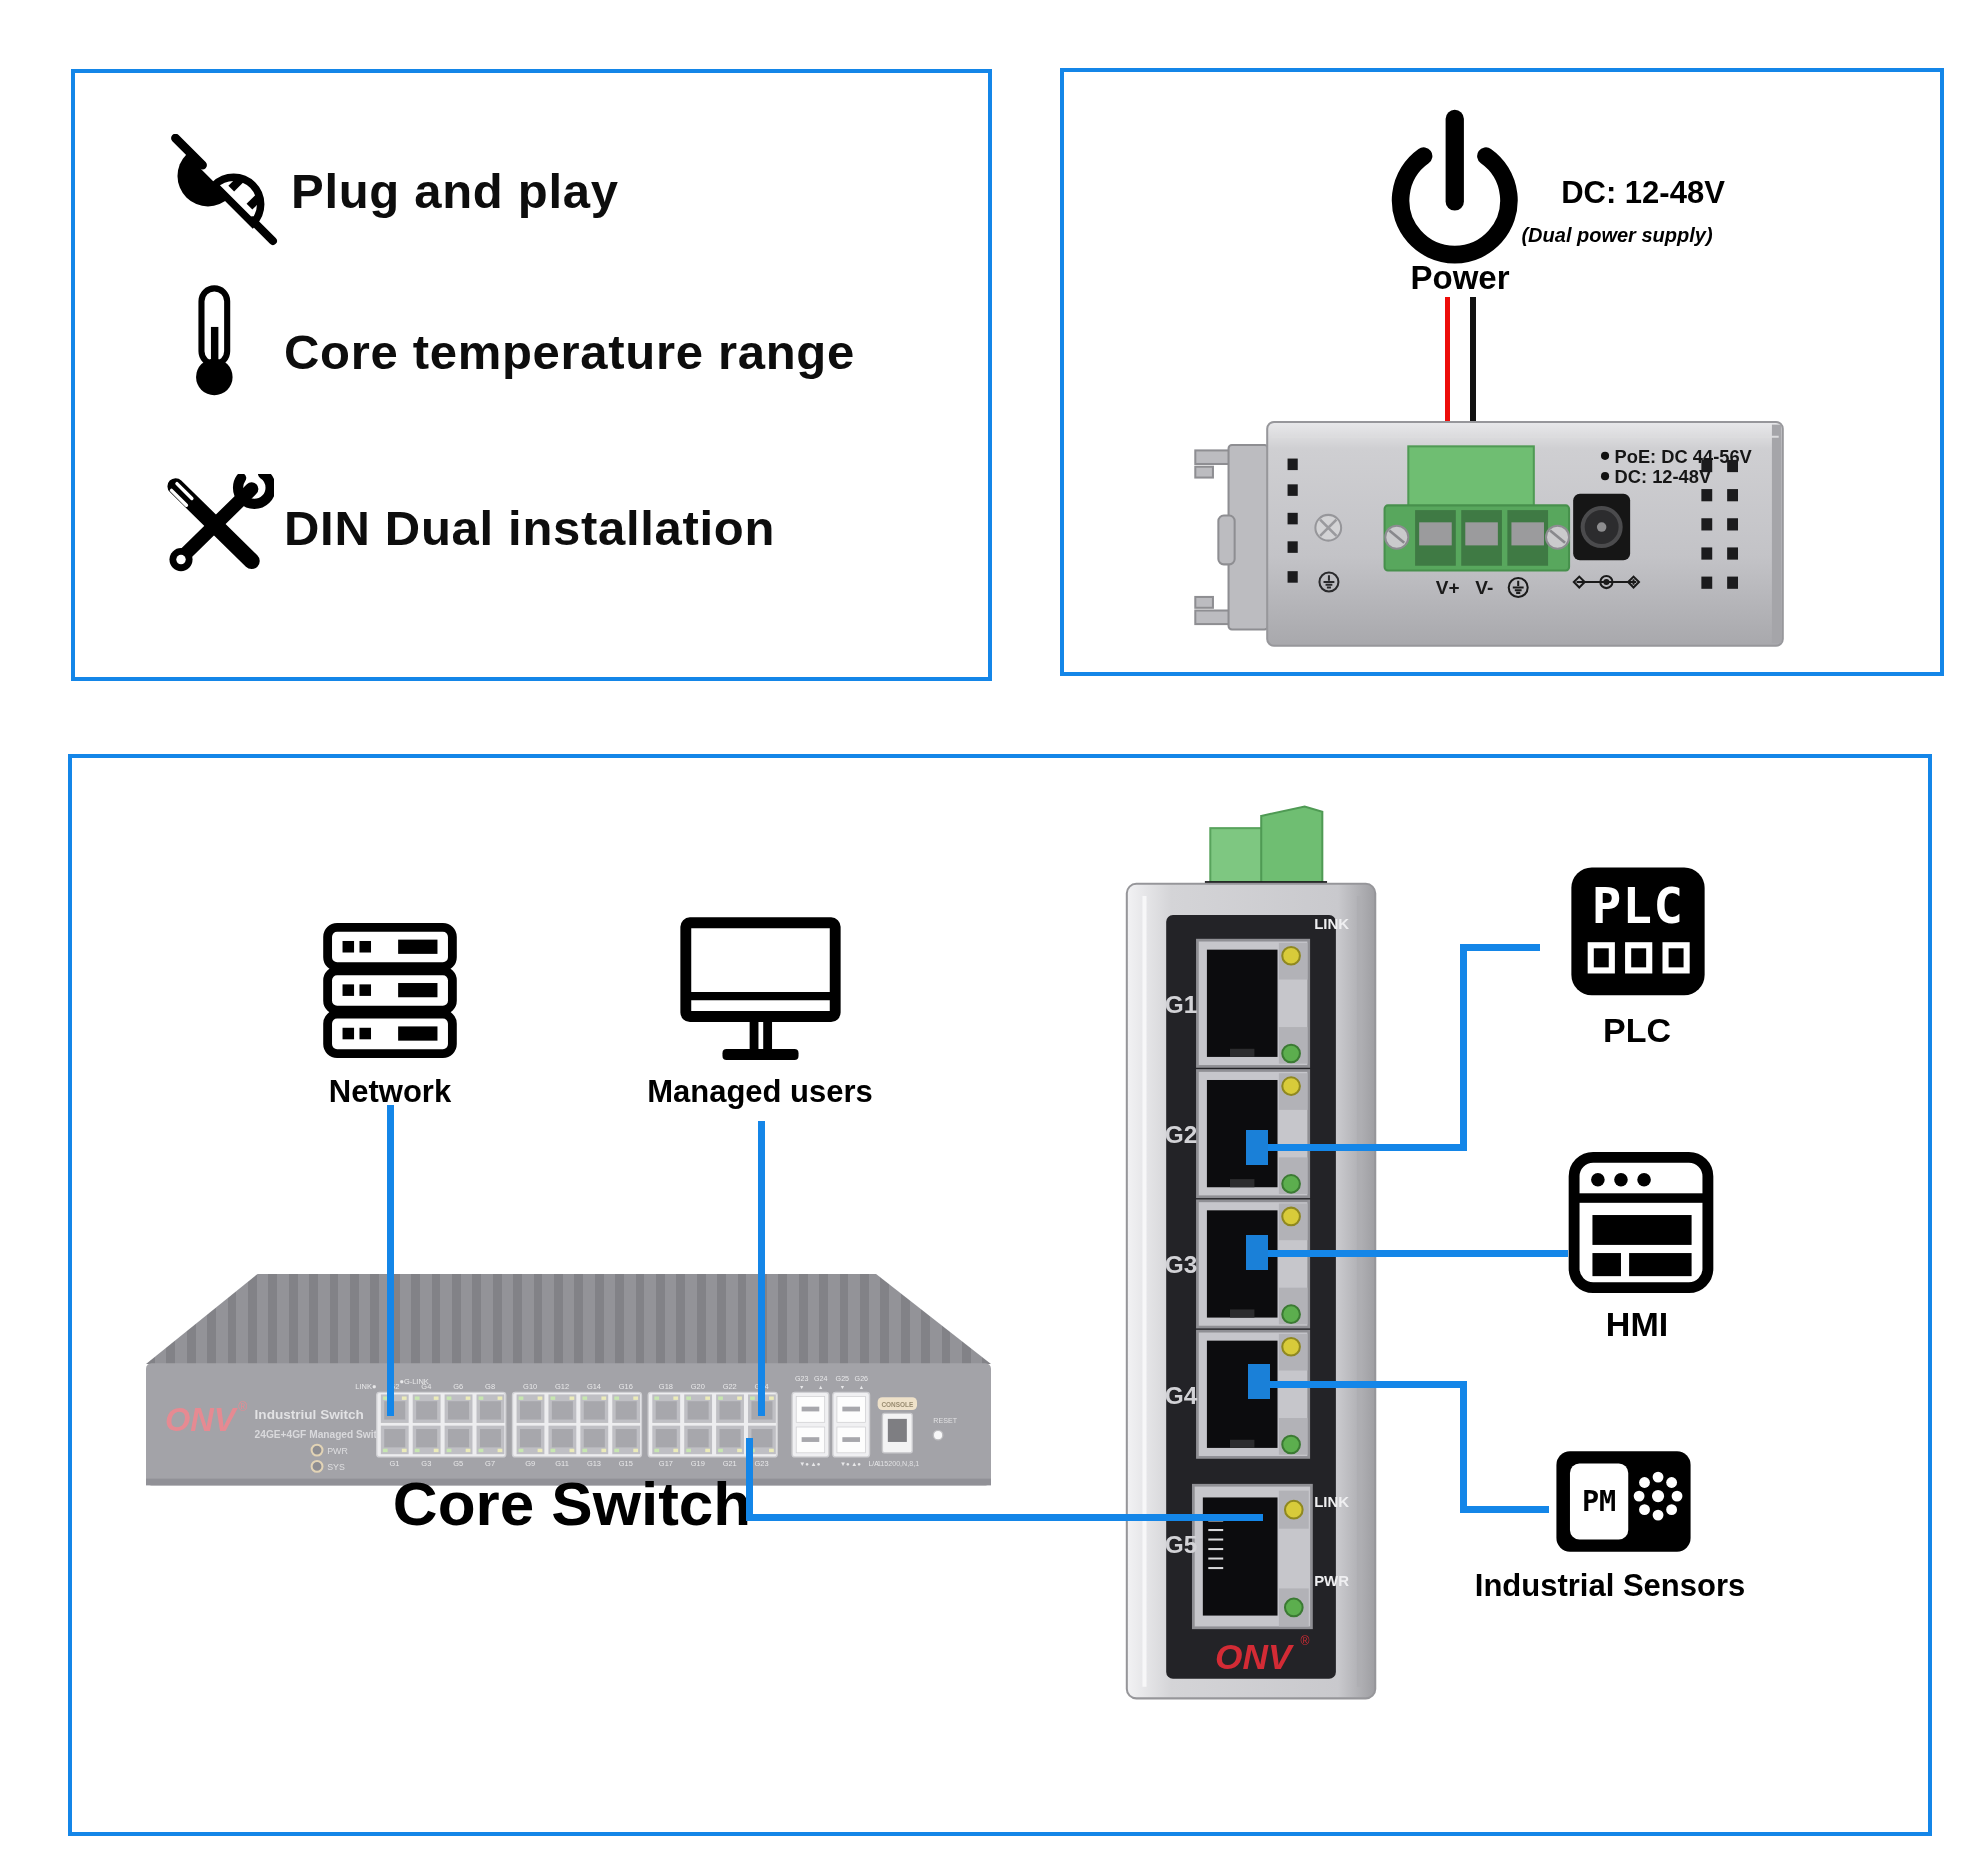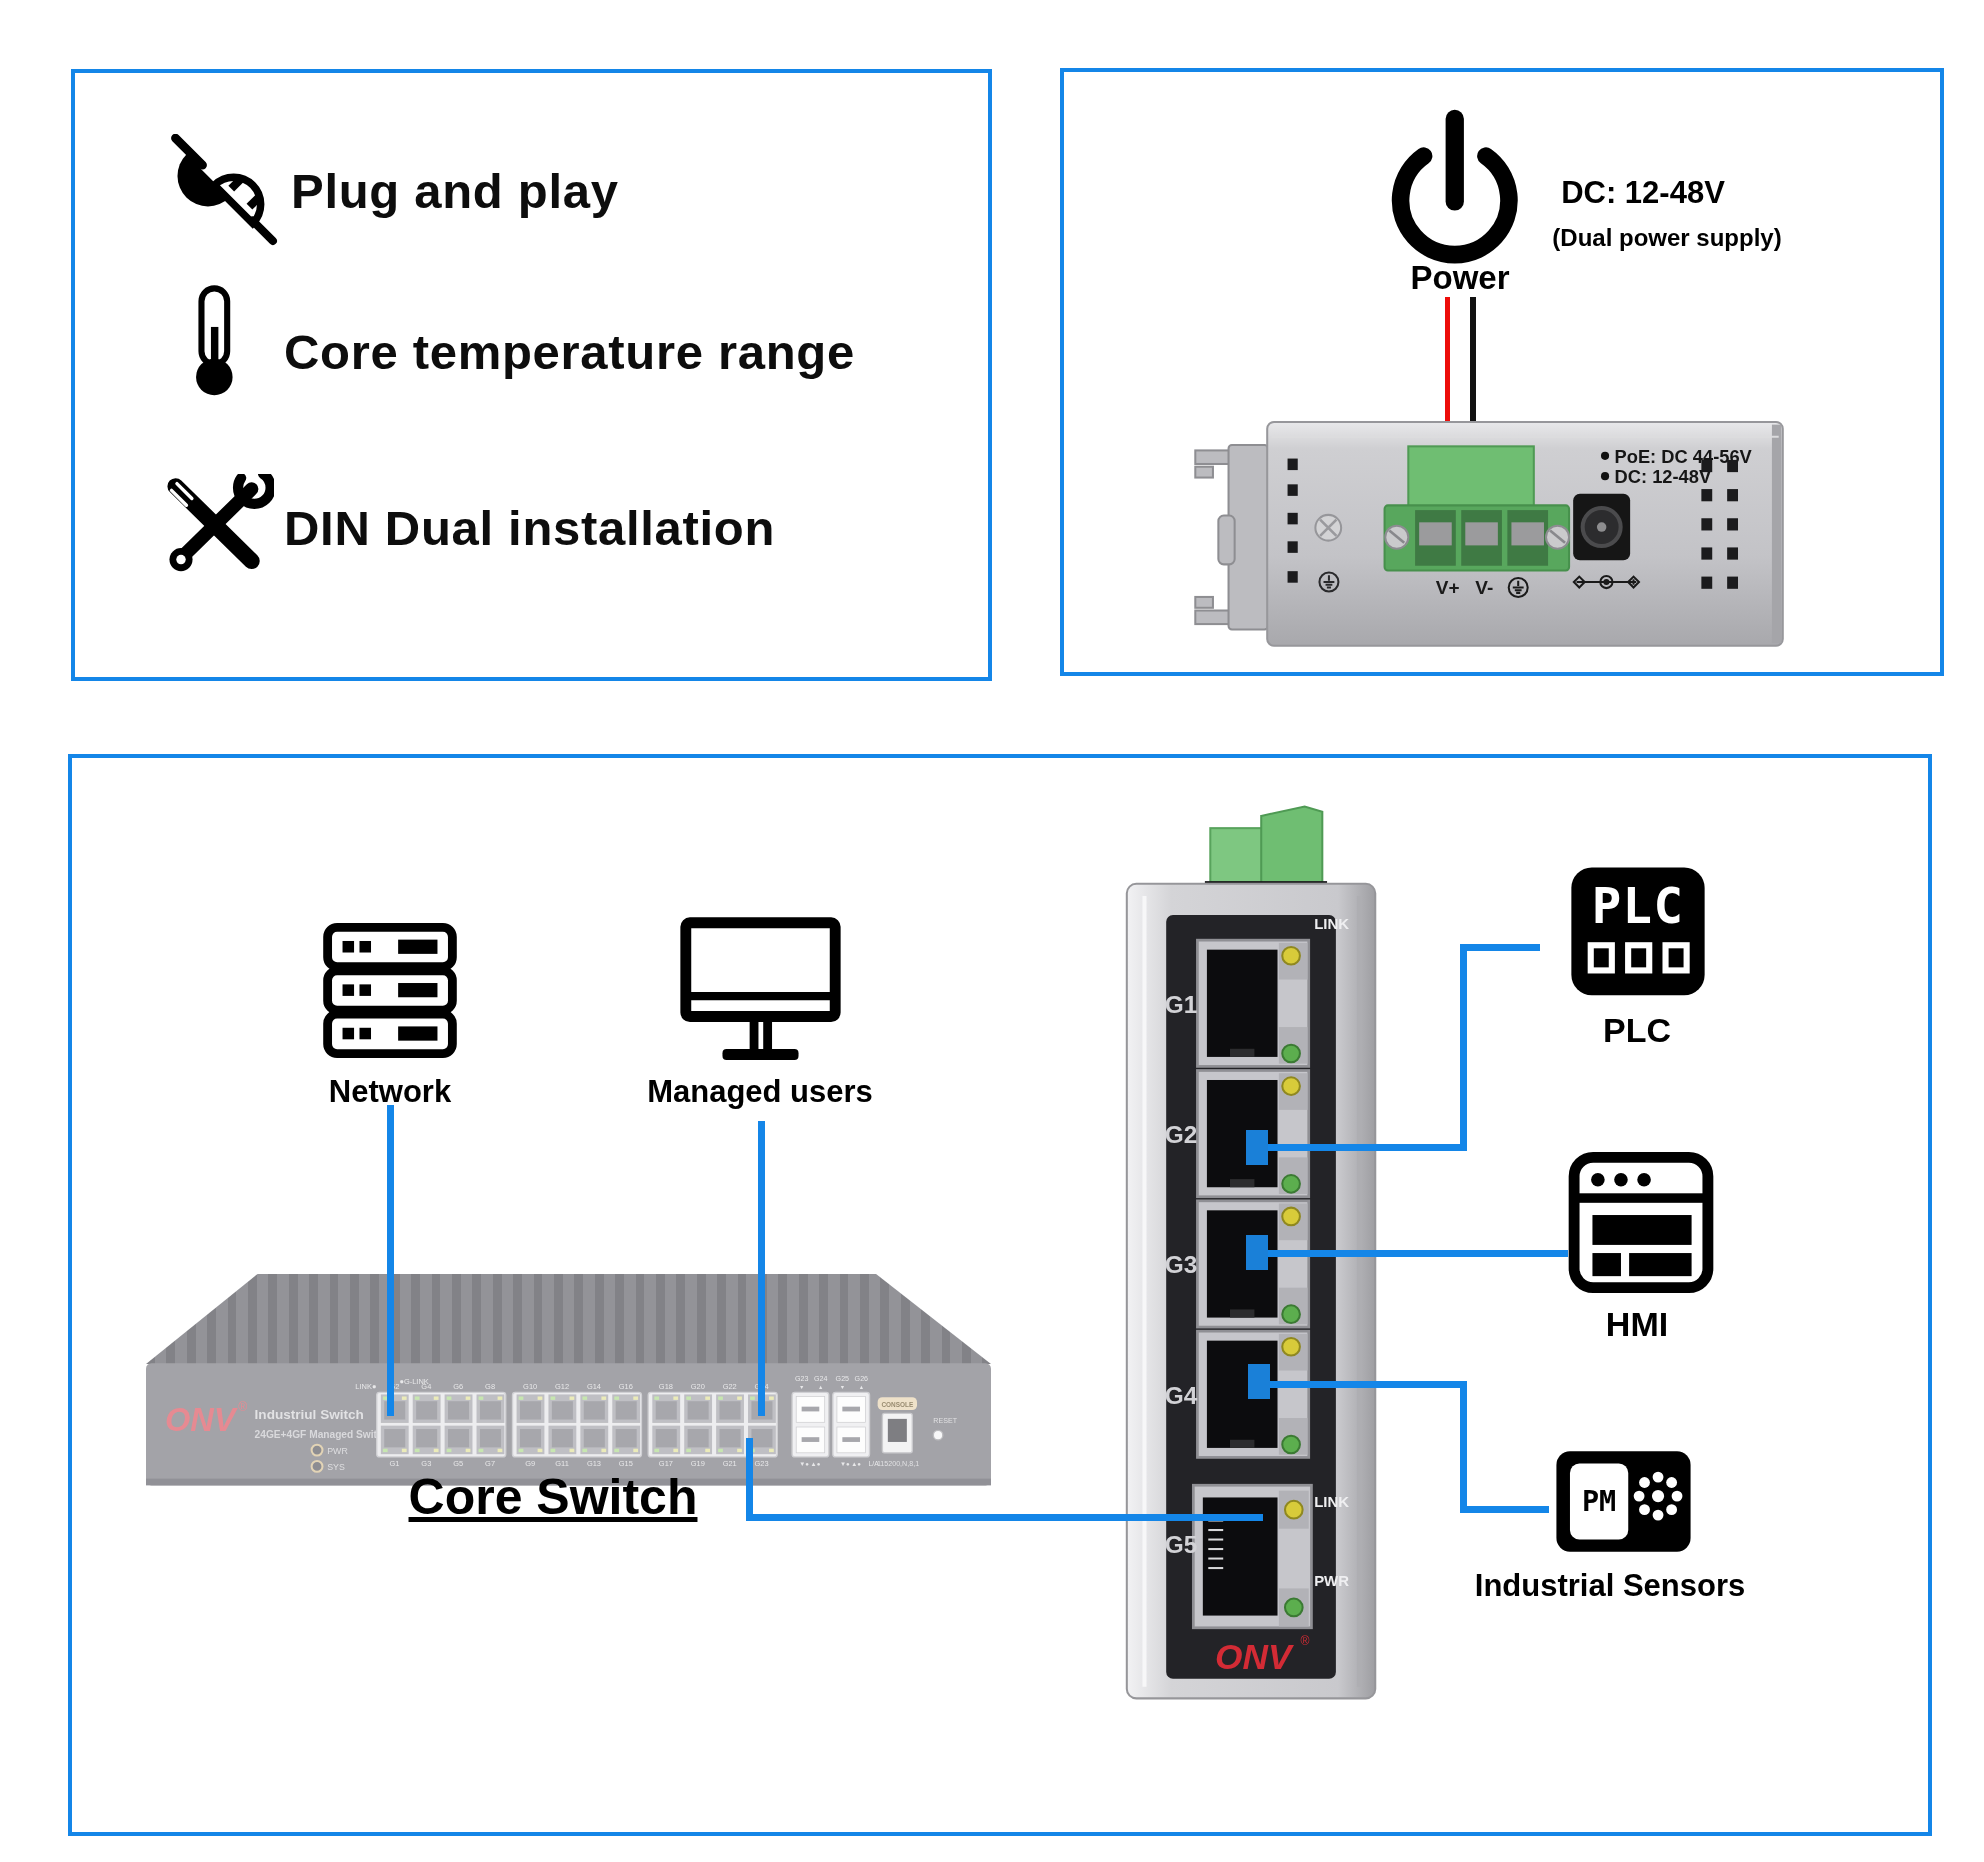--- a/index.html
+++ b/index.html
@@ -59,21 +59,21 @@
 
   <div class="box" style="left:1060px;top:68px;width:876px;height:600px;"></div>
 
   <svg class="abs" style="left:1385px;top:105px;" width="149" height="197" viewBox="0 0 220 290">
     <path d="M57,75 A80,80 0 1 0 149,75" fill="none" stroke="#000" stroke-width="26" stroke-linecap="round"></path>
     <line x1="103" y1="20" x2="103" y2="142" stroke="#000" stroke-width="27" stroke-linecap="round"></line>
   </svg>
   <div class="caption" style="left:1460px;top:259px;font-size:33px;">Power</div>
 
   <div class="caption" style="left:1643px;top:175px;font-size:31px;">DC: 12-48V</div>
-  <div class="caption" style="left:1667px;top:224px;font-size:24px;">(Dual power supply)</div>
+  <div class="caption" style="left:1617px;top:224px;font-size:20px;font-style:italic;">(Dual power supply)</div>
 
   <div class="wire" style="left:1445px;top:297px;width:5.4px;height:228px;background:#ed0d0a;"></div>
   <div class="wire" style="left:1470px;top:297px;width:6.1px;height:228px;background:#111;"></div>
 
   <svg class="abs" style="left:1191px;top:407px;" width="611" height="251" viewBox="0 0 900 370">
     <defs>
       <linearGradient id="silver" x1="0" y1="0" x2="0" y2="1">
         <stop offset="0" stop-color="#e9e9eb"></stop>
           <stop offset="0.12" stop-color="#cfcfd2"></stop>
         <stop offset="0.6" stop-color="#c3c3c7"></stop>
@@ -322,21 +322,21 @@
         <rect x="1078" y="50" width="58" height="19" rx="7" fill="#ead9ba" stroke="#c9b astroke" stroke-width="0"></rect>
         <text x="1107" y="64" font-size="9.5" font-weight="bold" fill="#7a6a48" text-anchor="middle">CONSOLE</text>
         <rect x="1085" y="74" width="44" height="58" rx="3" fill="#f0f0f2" stroke="#bcbcc0" stroke-width="2"></rect>
         <rect x="1093" y="82" width="28" height="34" fill="#5a5a60"></rect>
       </g>
       <text x="1160" y="88" font-size="10.5" fill="#dadadd">RESET</text>
       <circle cx="1167" cy="106" r="7" fill="#f5f5f7" stroke="#a9a9ad" stroke-width="2"></circle>
       <text x="1108" y="152" font-size="10.5" fill="#dadadd" text-anchor="middle">115200,N,8,1</text>
     </svg>
   </div>
-  <div class="caption" style="left:553px;top:1468px;font-size:50px;text-decoration:underline;">Core Switch</div>
+  <div class="caption" style="left:572px;top:1468px;font-size:62px;">Core Switch</div>
 
   <svg class="abs" style="left:1113px;top:801px;" width="272" height="913" viewBox="0 0 400 1345">
     <defs>
       <linearGradient id="isilver" x1="0" y1="0" x2="1" y2="0">
         <stop offset="0" stop-color="#f2f2f4"></stop>
           <stop offset="0.18" stop-color="#d4d4d7"></stop>
         <stop offset="0.85" stop-color="#c9c9cd"></stop>
           <stop offset="1" stop-color="#9e9ea2"></stop>
       </linearGradient>
       <g id="indport">

